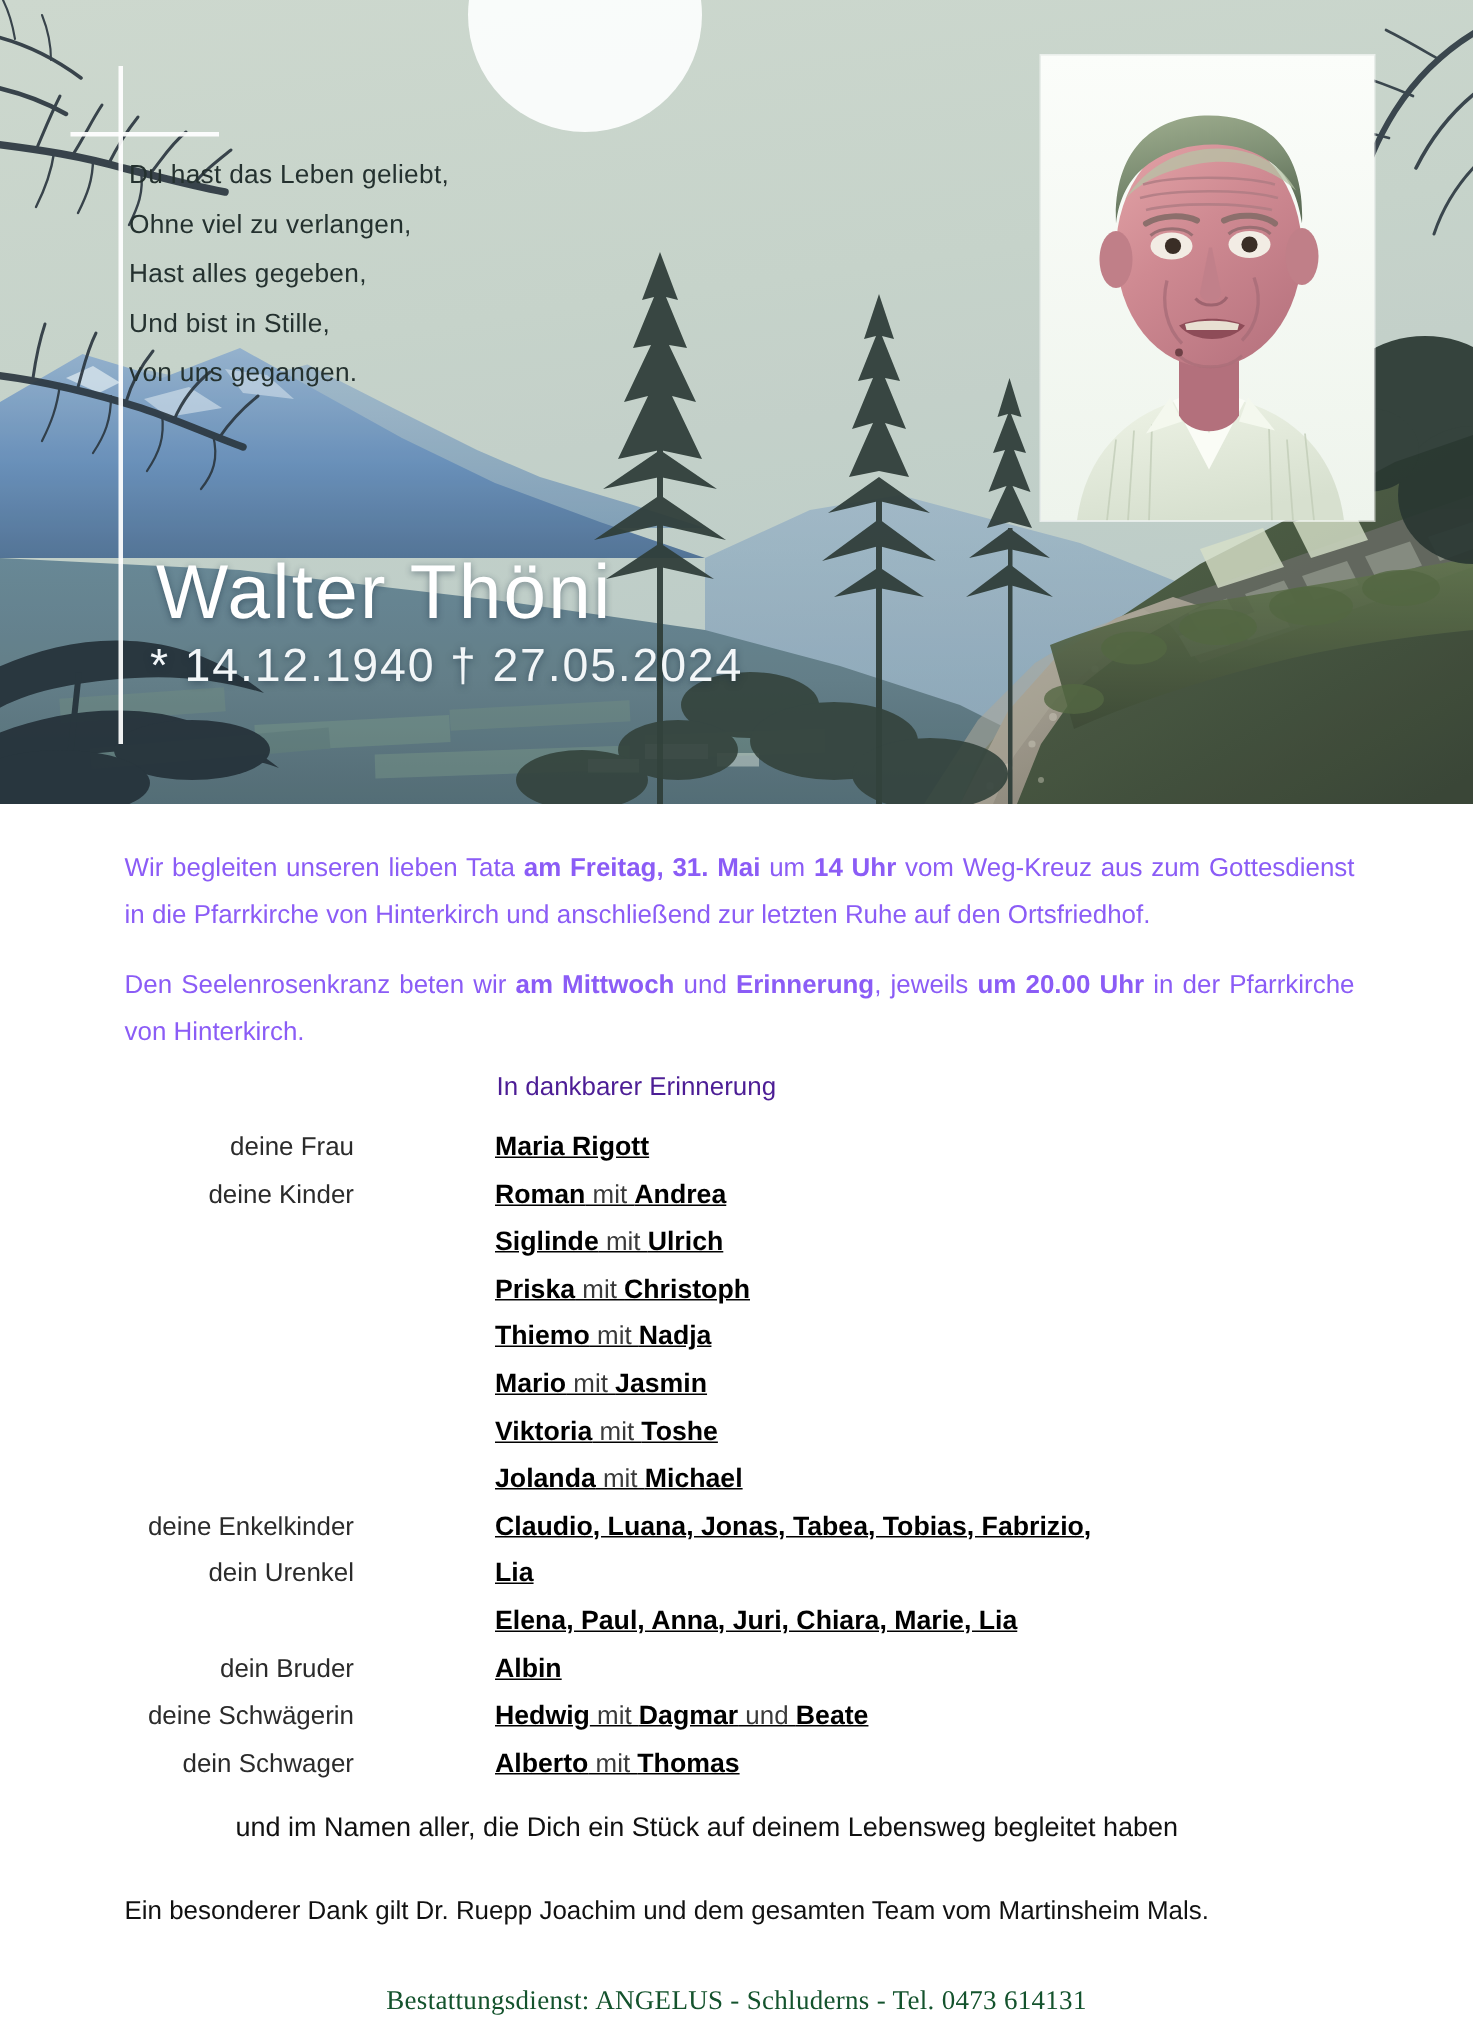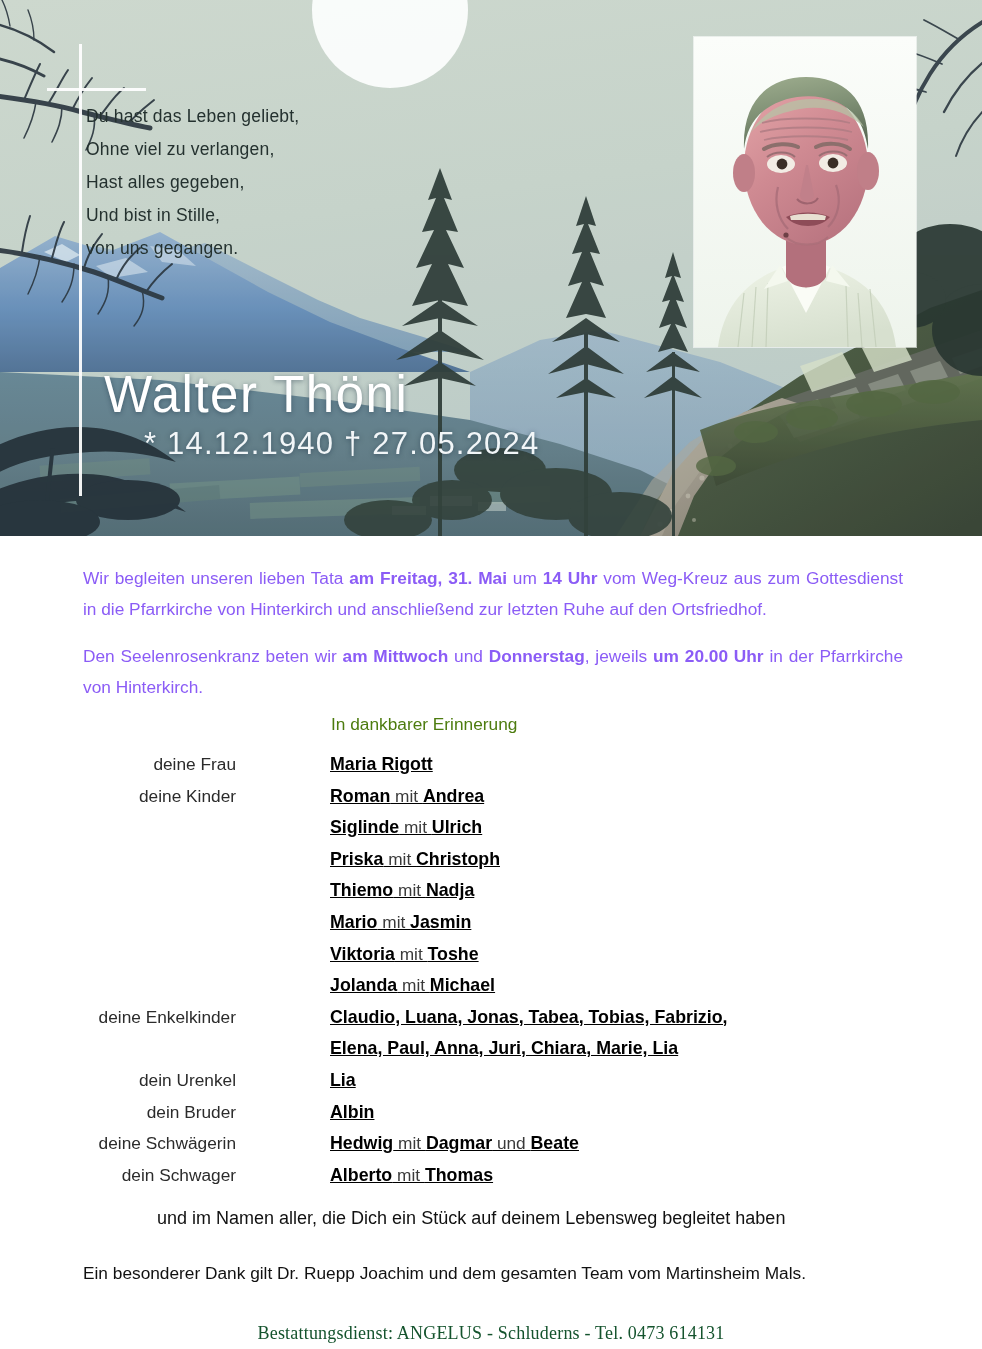--- a/index.html
+++ b/index.html
@@ -28,21 +28,20 @@
     font-weight:300;letter-spacing:1.5px;
     text-shadow:0 1px 5px rgba(20,40,60,.45);
     white-space:nowrap;
   }
   .dates-line{
     position:absolute;left:100px;top:424px;
     color:#f2f6f8;font-size:31px;line-height:40px;
     font-weight:300;letter-spacing:1.2px;
     text-shadow:0 1px 5px rgba(20,40,60,.5);
     white-space:nowrap;
-    margin-left:44px;
   }
 
   
   .cross-v{position:absolute;left:79px;top:44px;width:3px;height:452px;background:rgba(255,255,255,.93);}
   .cross-h{position:absolute;left:47px;top:88px;width:99px;height:3px;background:rgba(255,255,255,.93);}
 
   
   .portrait{
     position:absolute;left:694px;top:37px;width:222px;height:310px;
     background:#f4f7f3;overflow:hidden;
@@ -57,21 +56,21 @@
     margin:0 79px 0 83px;
     font-size:17.3px;line-height:31px;
     text-align:justify;color:#8b5cf6;
   }
   .para.p1{padding-top:27px;}
   .para.p2{padding-top:16px;}
   .para b{font-weight:700;}
 
   .dank{
     position:absolute;left:331px;top:178px;
-    font-size:17.3px;color:#4d7c0f;white-space:nowrap;
+    font-size:17.3px;color:#4c1d95;white-space:nowrap;
   }
 
   
   .fam{position:absolute;left:0;top:218px;width:982px;}
   .fam-row{position:relative;height:31.6px;}
   .fam-label{
     position:absolute;right:746px;top:0;
     font-size:17.3px;color:#2b2b2b;white-space:nowrap;
     text-align:right;
   }
@@ -390,21 +389,21 @@
 
       <path d="M92,200 C102,210 124,210 134,200" stroke="#a86d78" stroke-width="2" fill="none" opacity=".7"></path>
       <circle cx="92" cy="198" r="2.6" fill="#6e4046"></circle>
     </svg>
   </div>
 </div>
 
 <div class="body-wrap">
 
   <p class="para p1"><span>Wir begleiten unseren lieben Tata </span><b>am Freitag, 31. Mai</b><span> um </span><b>14 Uhr</b><span> vom Weg-Kreuz aus zum Gottesdienst in die Pfarrkirche von Hinterkirch und anschließend zur letzten Ruhe auf den Ortsfriedhof.</span></p>
-  <p class="para p2"><span>Den Seelenrosenkranz beten wir </span><b>am Mittwoch</b><span> und </span><b>Donnerstag</b><span>, jeweils </span><b>um 20.00 Uhr</b><span> in der Pfarrkirche von Hinterkirch.</span></p>
+  <p class="para p2"><span>Den Seelenrosenkranz beten wir </span><b>am Mittwoch</b><span> und </span><b>Erinnerung</b><span>, jeweils </span><b>um 20.00 Uhr</b><span> in der Pfarrkirche von Hinterkirch.</span></p>
 
   <div class="dank">In dankbarer Erinnerung</div>
 
   <div class="fam">
       <div class="fam-row">
         <div class="fam-label">
           <span class="fam-label-inner">deine Frau</span>
         </div>
         <div class="fam-names"><span>Maria Rigott</span></div>
       </div>
@@ -451,29 +450,29 @@
         <div class="fam-names"><span>Jolanda</span><span class="lite"> mit </span><span>Michael</span></div>
       </div>
       <div class="fam-row">
         <div class="fam-label">
           <span class="fam-label-inner">deine Enkelkinder</span>
         </div>
         <div class="fam-names"><span>Claudio, Luana, Jonas, Tabea, Tobias, Fabrizio,</span></div>
       </div>
       <div class="fam-row">
         <div class="fam-label">
+          <span class="fam-label-inner">dein Urenkel</span>
+        </div>
+        <div class="fam-names"><span>Lia</span></div>
+      </div>
+      <div class="fam-row">
+        <div class="fam-label">
           <span class="fam-label-inner"></span>
         </div>
         <div class="fam-names"><span>Elena, Paul, Anna, Juri, Chiara, Marie, Lia</span></div>
-      </div>
-      <div class="fam-row">
-        <div class="fam-label">
-          <span class="fam-label-inner">dein Urenkel</span>
-        </div>
-        <div class="fam-names"><span>Lia</span></div>
       </div>
       <div class="fam-row">
         <div class="fam-label">
           <span class="fam-label-inner">dein Bruder</span>
         </div>
         <div class="fam-names"><span>Albin</span></div>
       </div>
       <div class="fam-row">
         <div class="fam-label">
           <span class="fam-label-inner">deine Schwägerin</span>

